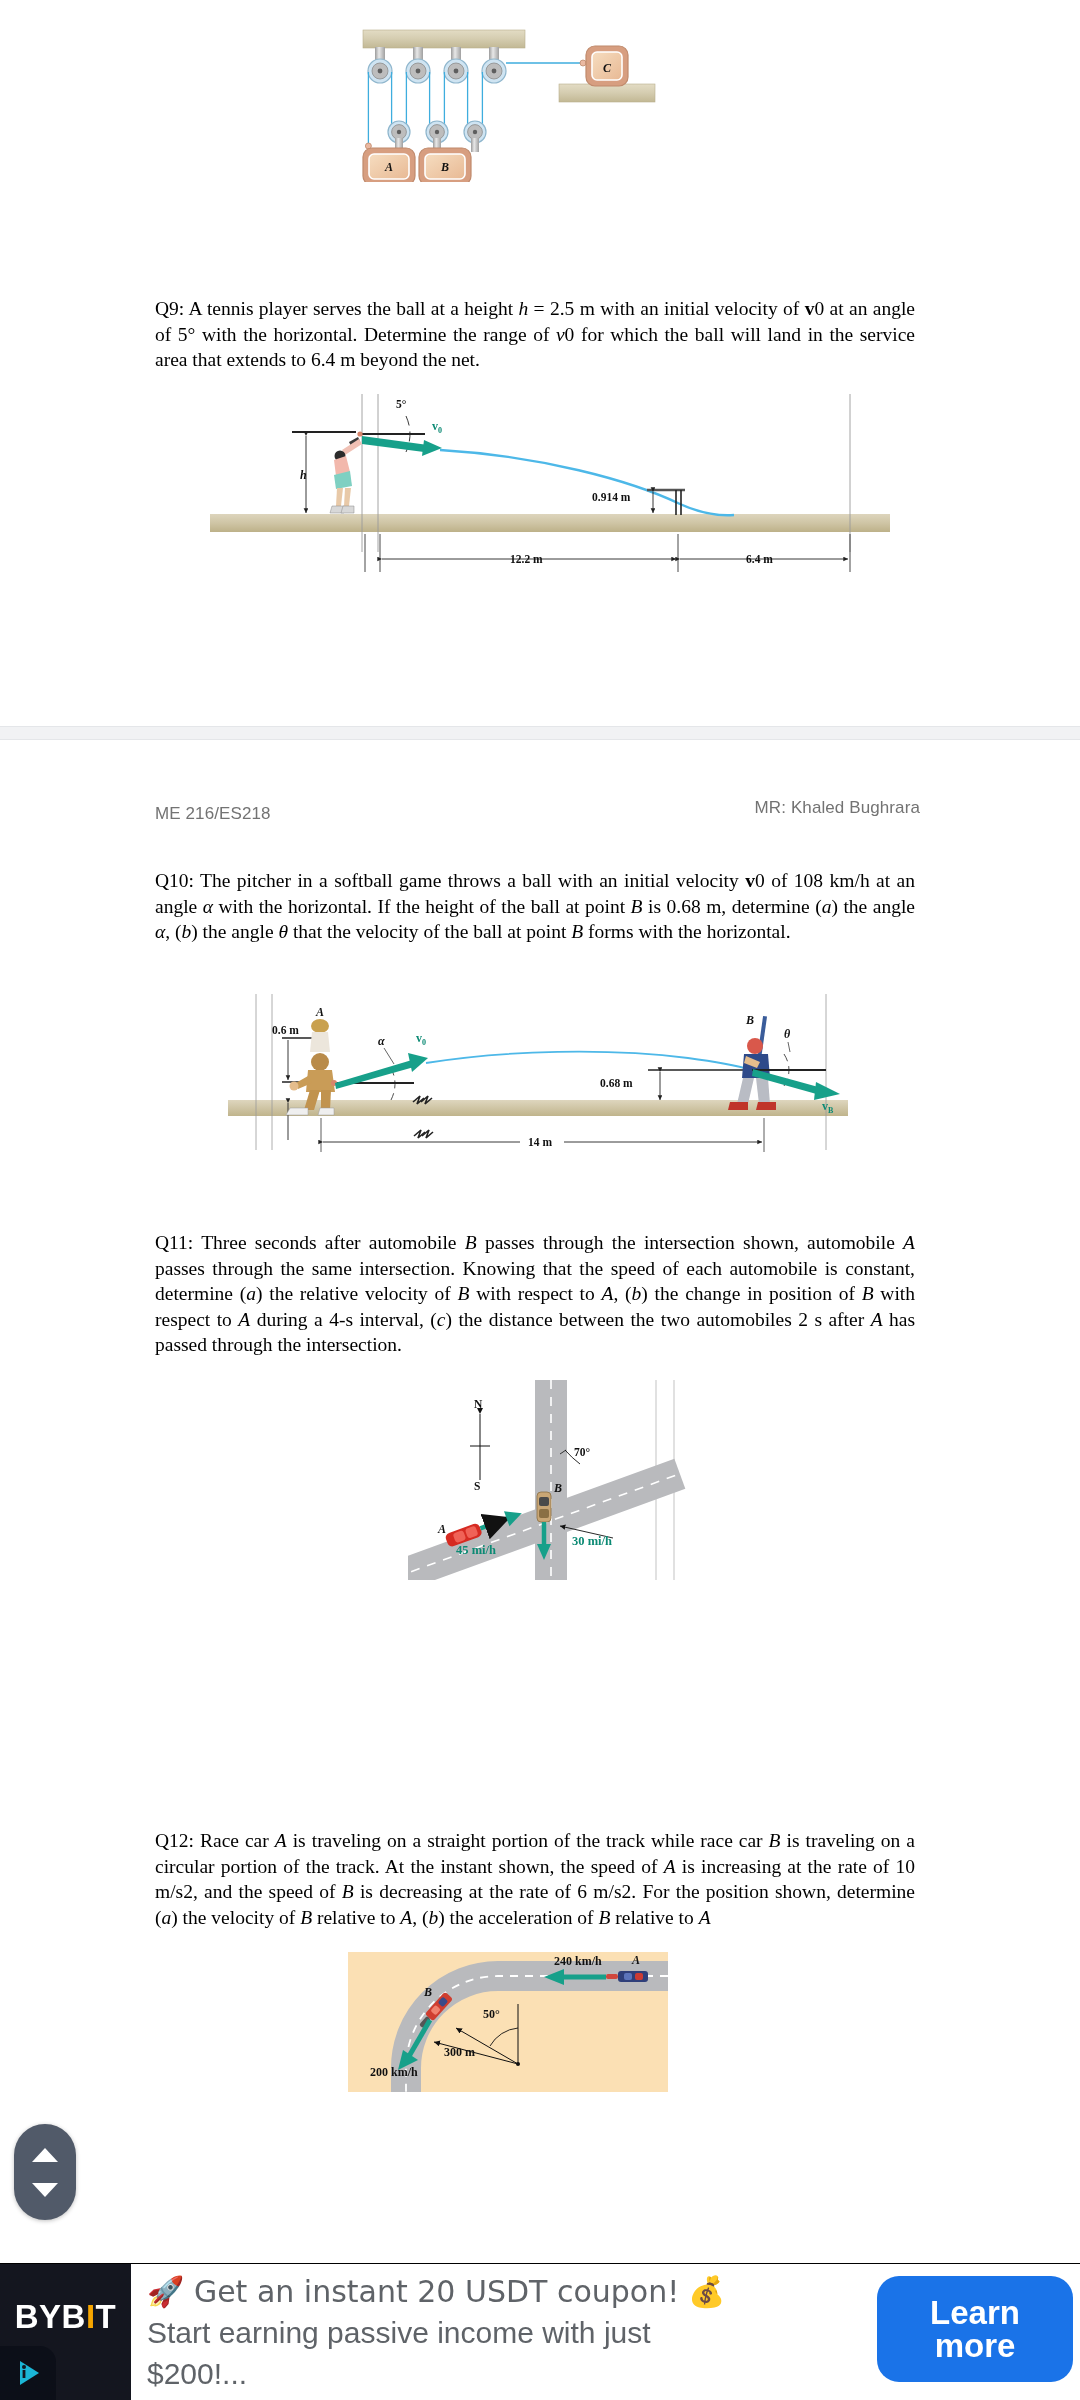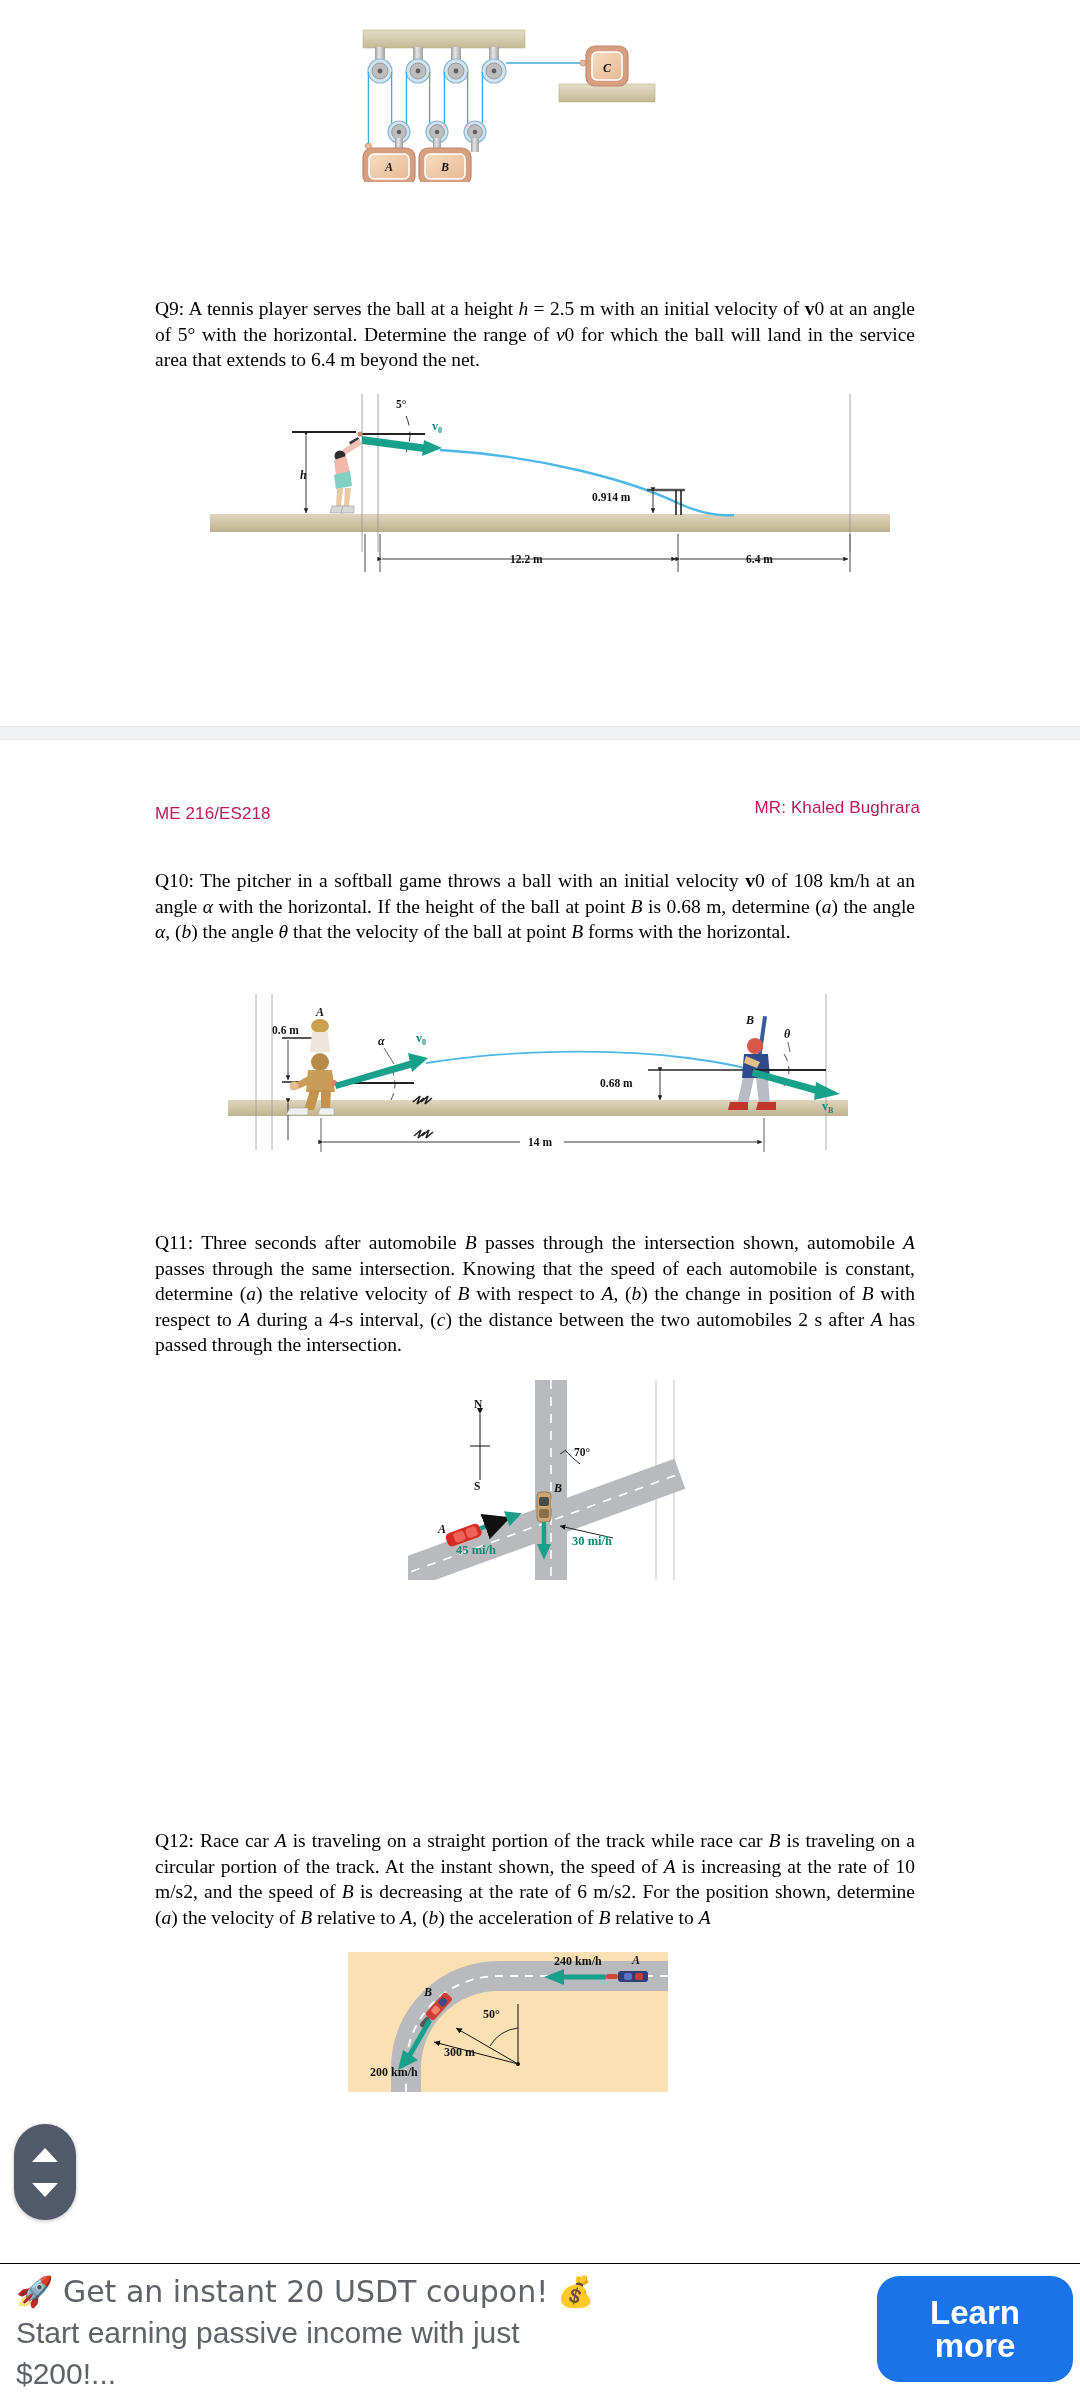--- a/index.html
+++ b/index.html
@@ -29,21 +29,21 @@
     text-align: justify;
     text-justify: inter-word;
   }
   .qtext i { font-style: italic; }
   .qtext b { font-weight: bold; }
 
   .hdr {
     position: absolute;
     font-family: "Liberation Sans", sans-serif;
     font-size: 17px;
-    color: #be185d;
+    color: #737373;
     letter-spacing: .1px;
   }
 
   
   .fig { position: absolute; }
   .fig svg { display:block; }
 
   
   .scroll-pill {
     position: absolute;
@@ -519,20 +519,30 @@
       </svg>
     </div>
   </div>
 
   <div class="scroll-pill">
     <div class="pill-arrow pill-up"></div>
     <div class="pill-arrow pill-dn"></div>
   </div>
 
   <div class="ad">
+    <div class="ad-thumb">
+      <div class="bybit-logo"><span>BYB</span><span class="bar">I</span><span>T</span></div>
+      <div class="ad-playbadge">
+        <svg width="34" height="34" viewBox="0 0 34 34">
+          <path d="M9 5 L9 29 L28 17 Z" fill="#1bb6d6"></path>
+          <circle cx="13" cy="11" r="2" fill="#14161f"></circle>
+          <rect x="11.6" y="14" width="2.8" height="8" fill="#14161f"></rect>
+        </svg>
+      </div>
+    </div>
     <div class="ad-body">
       <div class="emoji">🚀 Get an instant 20 USDT coupon! 💰</div>
       <div>Start earning passive income with just</div>
       <div>$200!...</div>
     </div>
     <div class="ad-cta">
       <div class="ad-cta-btn">Learn more</div>
     </div>
   </div>
 

